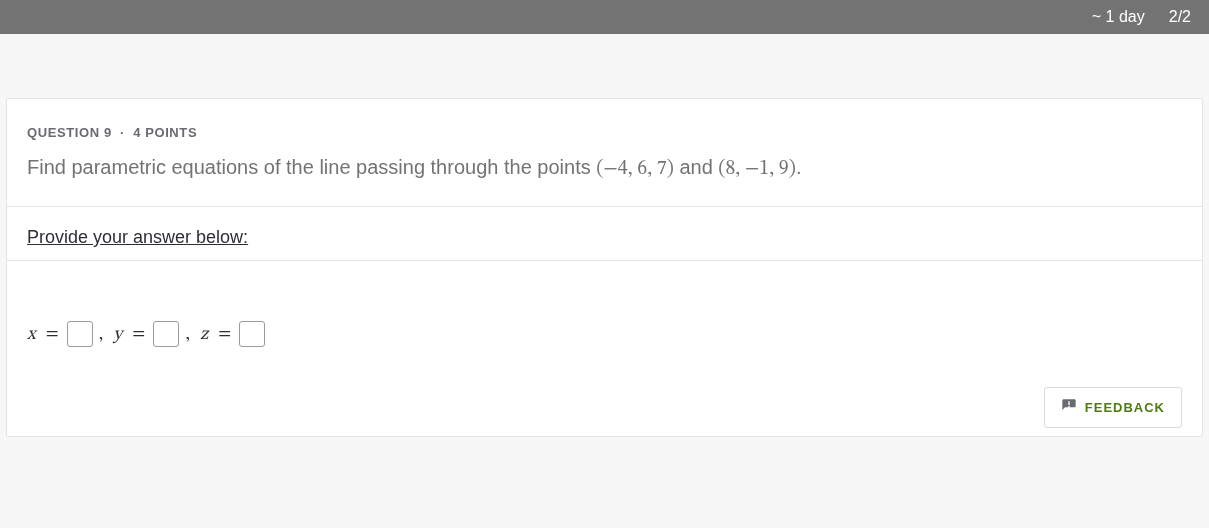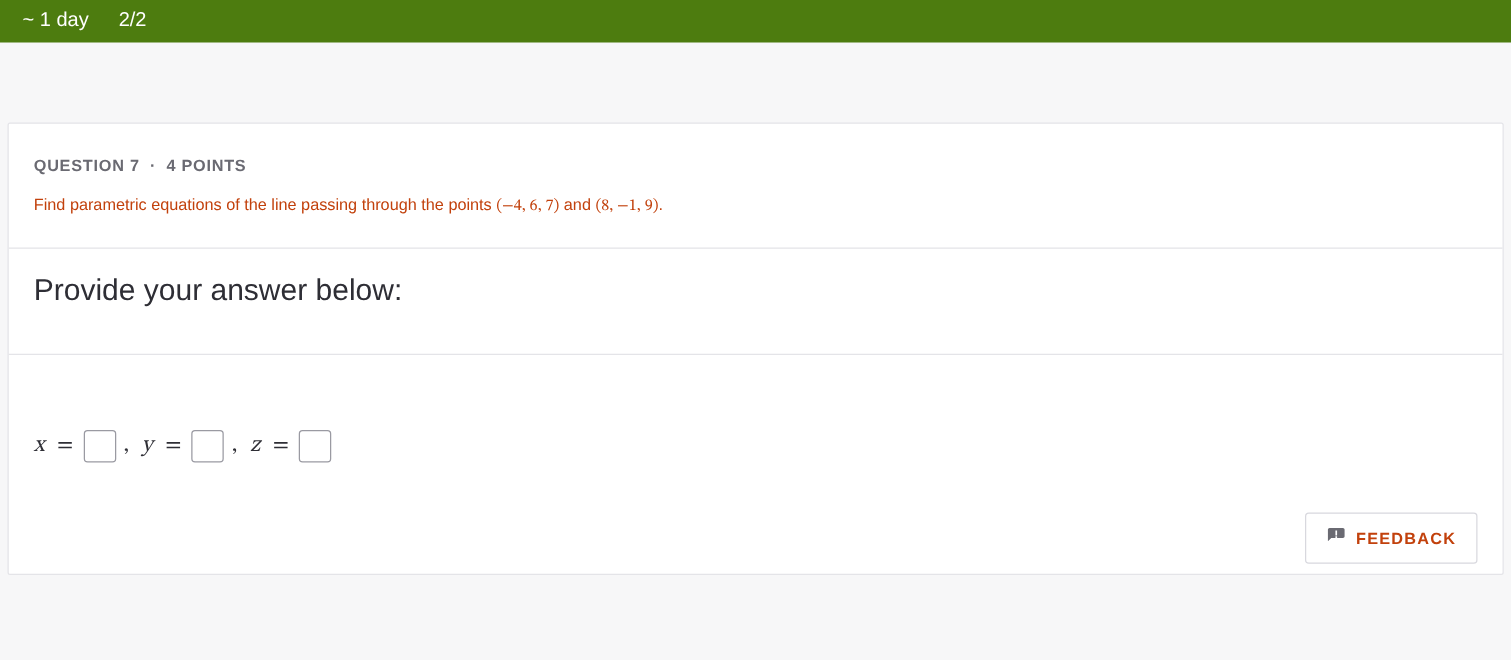--- a/index.html
+++ b/index.html
@@ -4,24 +4,25 @@
 <style>
   * { box-sizing: border-box; }
   html, body { margin: 0; padding: 0; }
   body {
     font-family: "Segoe UI", "Helvetica Neue", Arial, sans-serif;
     background: #f7f7f8;
     color: #2e2e35;
     width: 1209px;
   }
   .topbar {
-    background: #4d7c0f;
+    background: #737373;
     color: #ffffff;
     height: 34px;
     display: flex;
+    justify-content: flex-end;
     align-items: center;
     padding: 0 18px;
     font-size: 16px;
   }
   .topbar .timeleft { margin-right: 24px; }
   .spacer { height: 64px; }
   .card {
     margin: 0 6px;
     background: #ffffff;
     border: 1px solid #e4e4e8;
@@ -30,32 +31,33 @@
   .qheader {
     padding: 26px 20px 8px 20px;
     font-size: 13px;
     letter-spacing: 0.6px;
     color: #6a6a72;
     font-weight: 600;
   }
   .dot { padding: 0 4px; }
   .prompt {
     padding: 8px 20px 24px 20px;
-    font-size: 13px;
-    color: #c2410c;
+    font-size: 20px;
+    color: #737373;
     border-bottom: 1px solid #e4e4e8;
   }
   .prompt .math {
     font-family: "Cambria Math", "STIX Two Math", "Times New Roman", serif;
   }
   .answer-label {
-    padding: 20px 20px 36px 20px;
-    font-size: 24px;
+    padding: 20px 20px 12px 20px;
+    font-size: 18px;
     color: #2e2e35;
     border-bottom: 1px solid #e4e4e8;
+    text-decoration: underline;
   }
   .answer-area {
     padding: 60px 20px 30px 20px;
     font-family: "Cambria Math", "STIX Two Math", "Times New Roman", serif;
     font-size: 18px;
     font-style: italic;
   }
   .answer-area .eq { display: inline-flex; align-items: center; }
   .answer-area .var { margin: 0 2px 0 0; }
   .answer-area .op { margin: 0 8px; font-style: normal; }
@@ -74,21 +76,21 @@
     display: flex;
     justify-content: flex-end;
     padding: 10px 20px 8px 20px;
   }
   .feedback-btn {
     display: inline-flex;
     align-items: center;
     gap: 8px;
     border: 1px solid #d8d8de;
     background: #ffffff;
-    color: #c2410c;
+    color: #4d7c0f;
     font-size: 13px;
     letter-spacing: 1px;
     font-weight: 600;
     padding: 10px 16px;
     border-radius: 3px;
     cursor: pointer;
   }
   .feedback-btn svg { width: 16px; height: 16px; fill: #6a6a72; }
 </style>
 </head>
@@ -97,21 +99,21 @@
 <div class="topbar">
   <span class="timeleft">~ 1 day</span>
   <span>2/2</span>
 </div>
 
 <div class="spacer"></div>
 
 <div class="card">
 
   <div class="qheader">
-    <span>QUESTION 7</span>
+    <span>QUESTION 9</span>
     <span class="dot">·</span>
     <span>4 POINTS</span>
   </div>
 
   <div class="prompt">
     <span>Find parametric equations of the line passing through the points </span><span class="math">(−4, 6, 7)</span><span> and </span><span class="math">(8, −1, 9)</span><span>.</span>
   </div>
 
   <div class="answer-label">Provide your answer below:</div>
 

